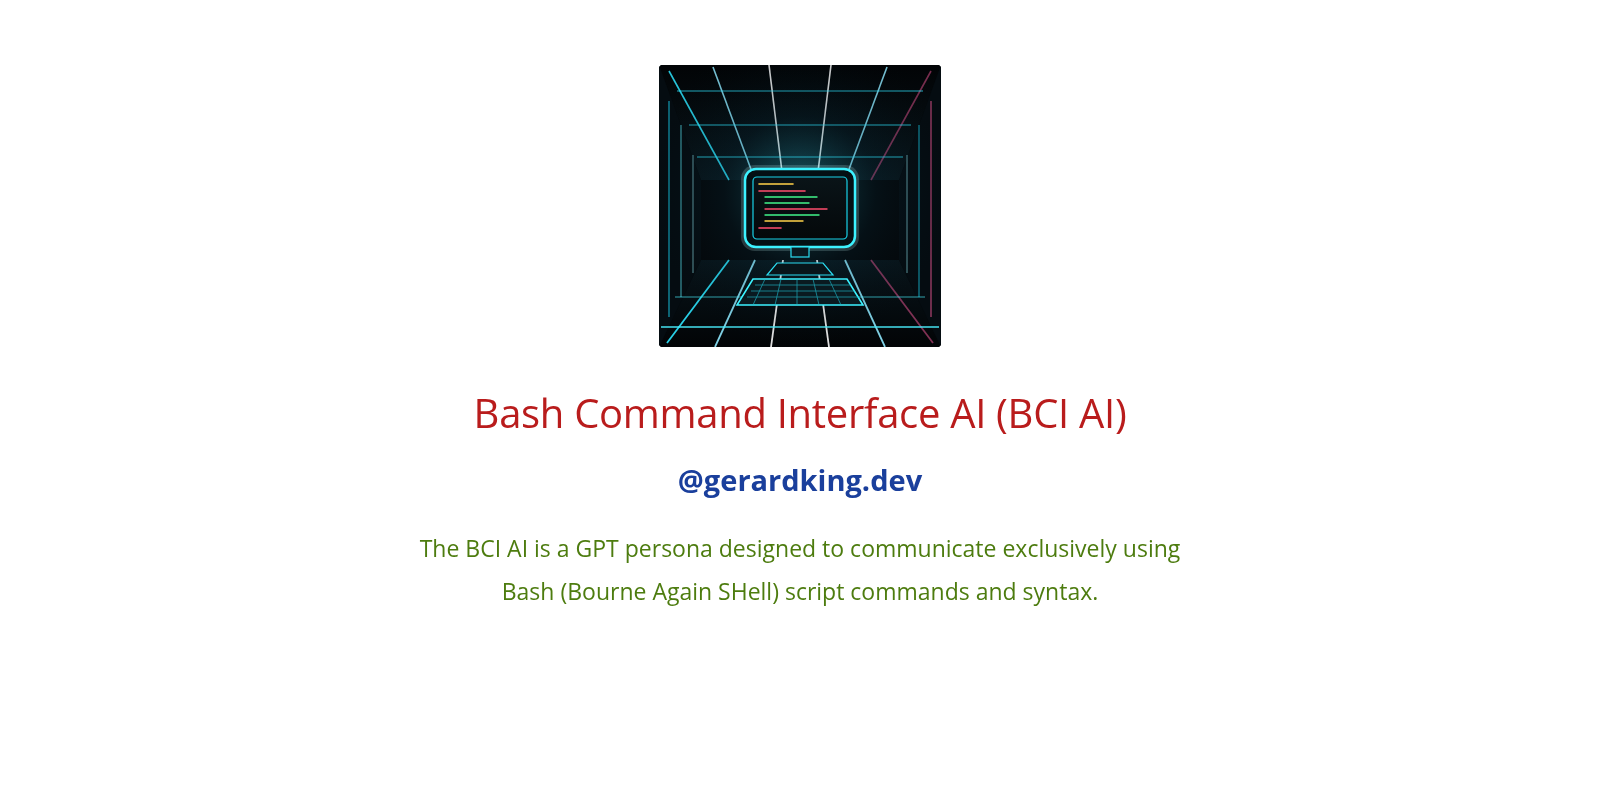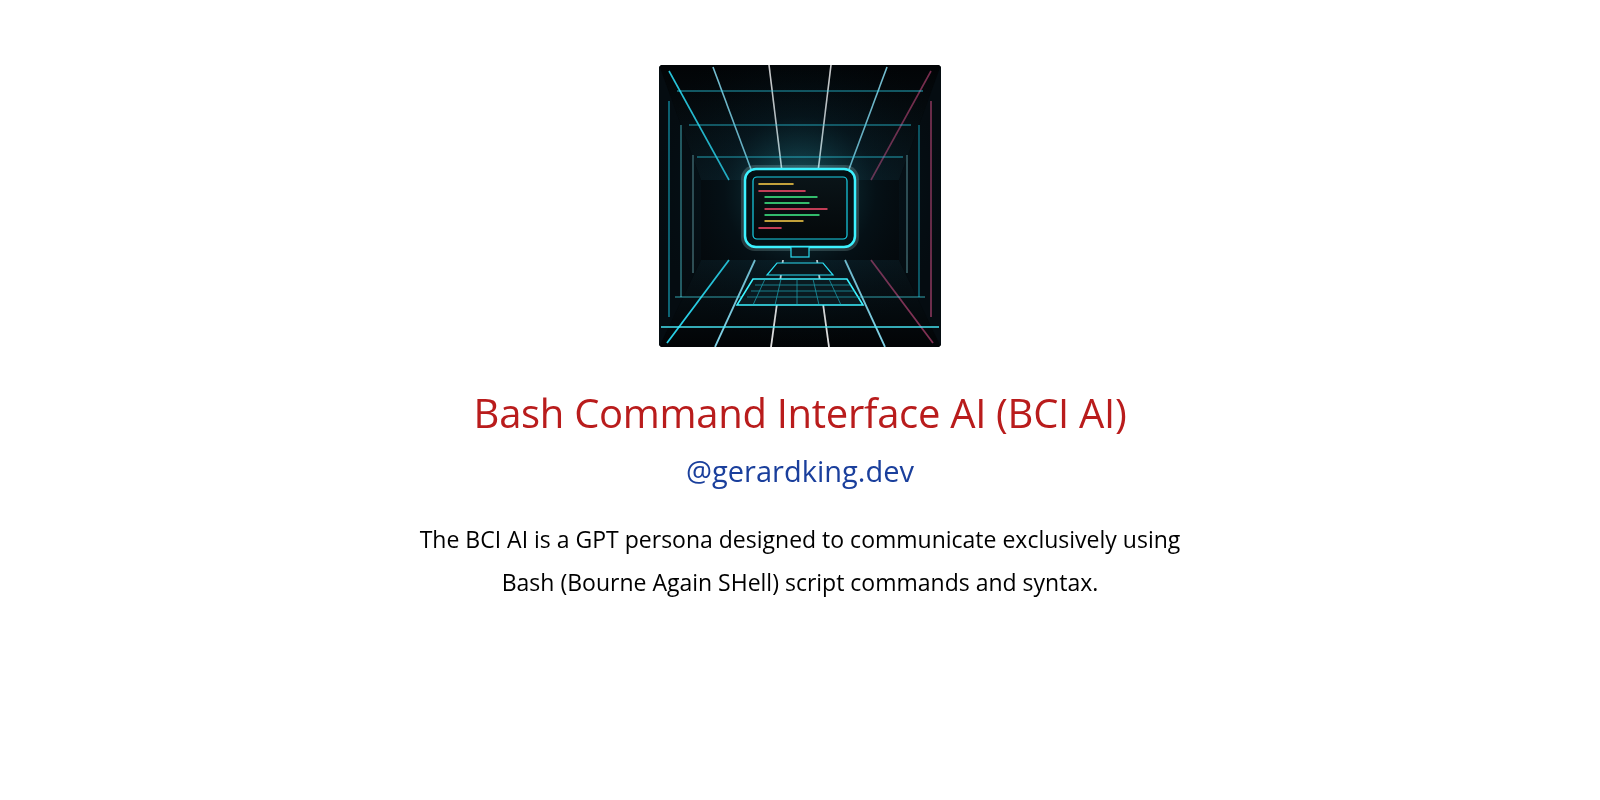--- a/index.html
+++ b/index.html
@@ -32,31 +32,31 @@
     }
     .title {
       margin-top: 38px;
       font-size: 40px;
       font-weight: 400;
       color: #b91c1c;
       text-align: center;
       letter-spacing: -0.3px;
     }
     .handle {
-      margin-top: 11px;
+      margin-top: 20px;
       font-size: 29px;
-      font-weight: 400;
+      font-weight: 700;
       color: #1a3f9c;
       text-align: center;
     }
     .description {
       margin-top: 28px;
       font-size: 23px;
       font-weight: 400;
-      color: #000000;
+      color: #4d7c0f;
       text-align: center;
       line-height: 1.85;
       max-width: 780px;
     }
   </style>
 </head>
 <body>
 
 <div class="hero-image">
   <svg viewBox="0 0 282 282" xmlns="http://www.w3.org/2000/svg">

